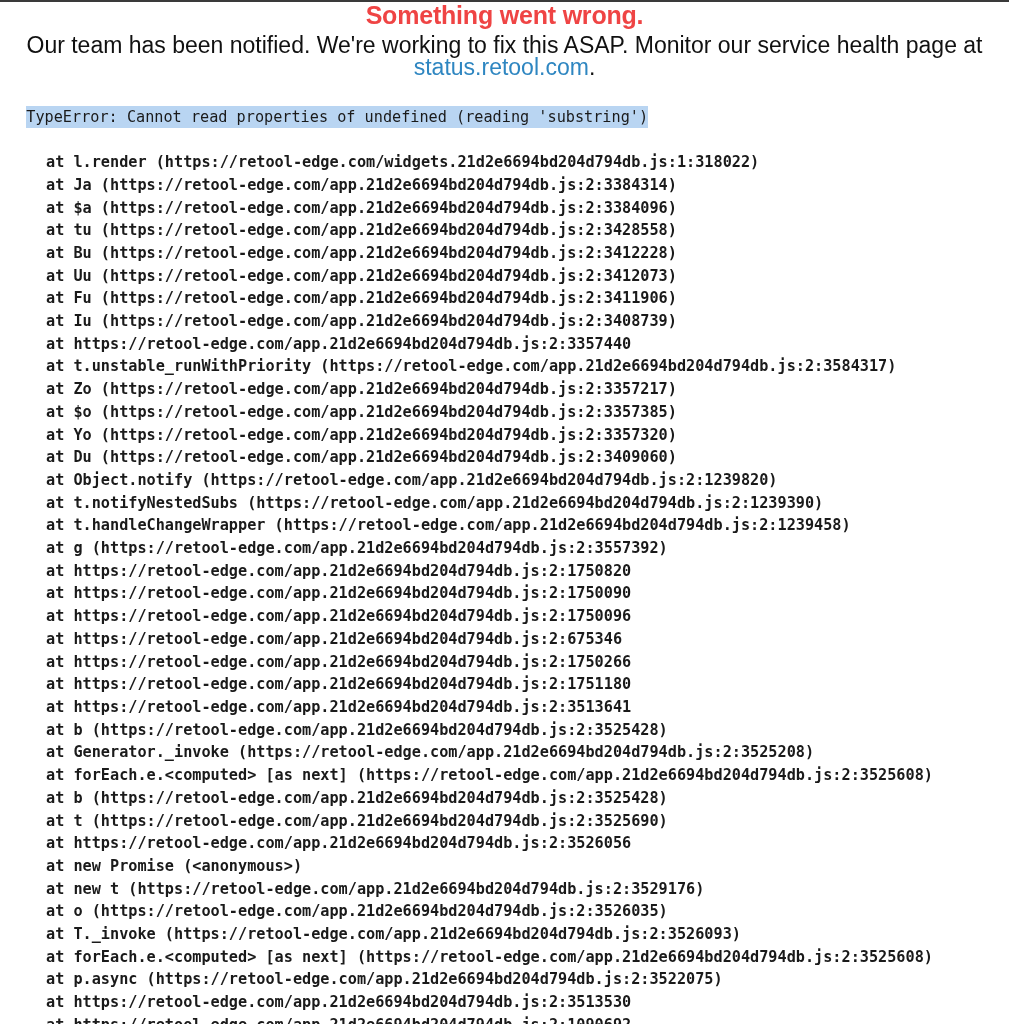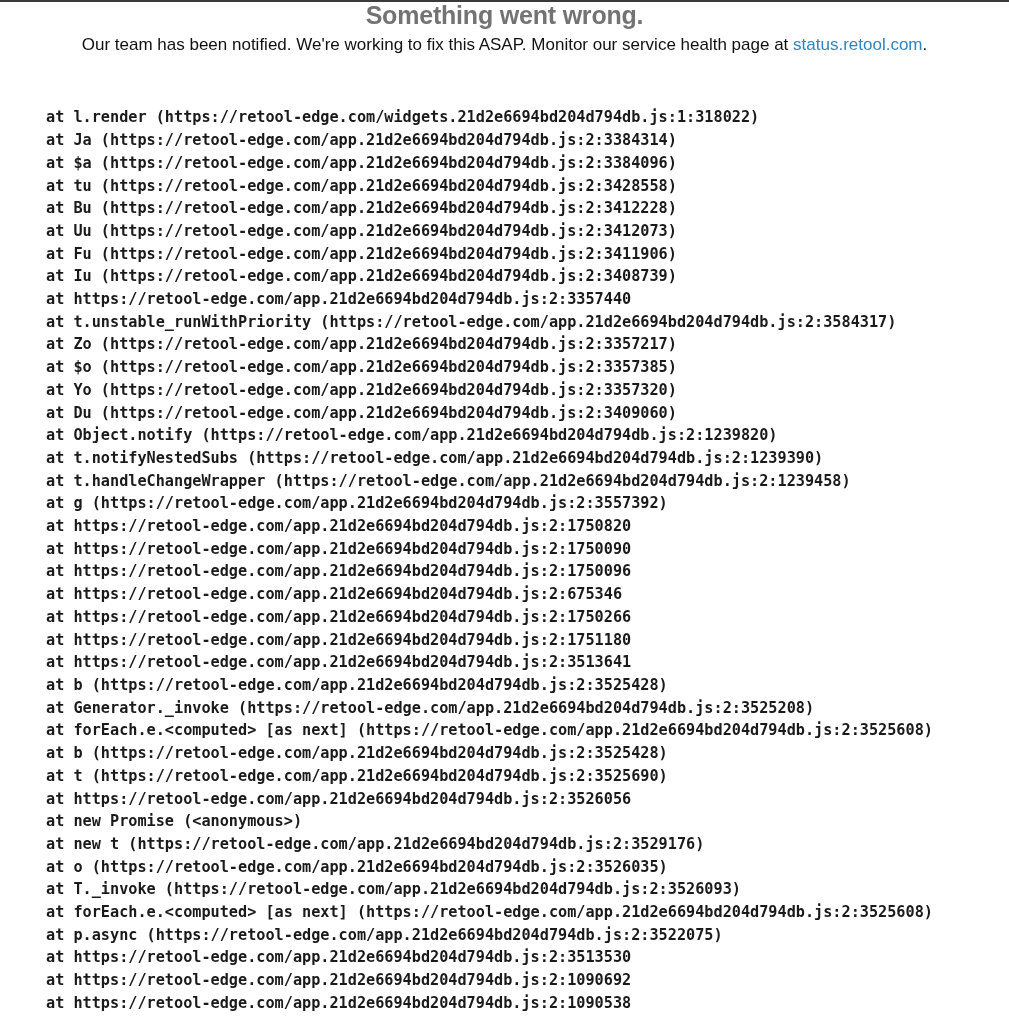--- a/index.html
+++ b/index.html
@@ -1,24 +1,25 @@
 <!DOCTYPE html>
 <html><head>
 <meta charset="utf-8">
 <style>
   html, body { margin: 0; padding: 0; background: #ffffff; }
   body { width: 1009px; height: 1024px; overflow: hidden; position: relative; border-top: 2px solid #3a3a3a; box-sizing: border-box; }
-  .title { font-family: "Liberation Sans", sans-serif; font-weight: 700; font-size: 25px; text-align: center; margin: 0; padding-top: 0; line-height: 26px; color: #737373; letter-spacing: -0.2px; }
-  .subtitle { font-family: "Liberation Sans", sans-serif; font-size: 17px; text-align: center; margin: 6px 0 0 0; line-height: 22px; color: #111; }
+  .title { font-family: "Liberation Sans", sans-serif; font-weight: 700; font-size: 25px; text-align: center; margin: 0; padding-top: 0; line-height: 26px; color: #ef4444; letter-spacing: -0.2px; }
+  .subtitle { font-family: "Liberation Sans", sans-serif; font-size: 23px; text-align: center; margin: 6px 0 0 0; line-height: 22px; color: #111; }
   .subtitle a { color: #2e86c1; text-decoration: none; }
   .stack { font-family: "DejaVu Sans Mono", monospace; font-size: 15.2px; line-height: 22.7px; color: #1a1a1a; margin: 5px 0 0 8px; white-space: pre; }
   .err { background: #b9d5f2; display: inline-block; }
   .frame { padding-left: 38px; display: block; font-weight: bold; }
 </style>
 </head>
 <body>
 
 <h1 class="title">Something went wrong.</h1>
 <p class="subtitle"><span>Our team has been notified. We're working to fix this ASAP. Monitor our service health page at </span><a>status.retool.com</a><span>.</span></p>
 
 <div class="stack">
+  <span class="err" style="display: inline-block;">TypeError: Cannot read properties of undefined (reading 'substring')</span>
   <div id="frames"><span class="frame">at l.render (https://retool-edge.com/widgets.21d2e6694bd204d794db.js:1:318022)</span><span class="frame">at Ja (https://retool-edge.com/app.21d2e6694bd204d794db.js:2:3384314)</span><span class="frame">at $a (https://retool-edge.com/app.21d2e6694bd204d794db.js:2:3384096)</span><span class="frame">at tu (https://retool-edge.com/app.21d2e6694bd204d794db.js:2:3428558)</span><span class="frame">at Bu (https://retool-edge.com/app.21d2e6694bd204d794db.js:2:3412228)</span><span class="frame">at Uu (https://retool-edge.com/app.21d2e6694bd204d794db.js:2:3412073)</span><span class="frame">at Fu (https://retool-edge.com/app.21d2e6694bd204d794db.js:2:3411906)</span><span class="frame">at Iu (https://retool-edge.com/app.21d2e6694bd204d794db.js:2:3408739)</span><span class="frame">at https://retool-edge.com/app.21d2e6694bd204d794db.js:2:3357440</span><span class="frame">at t.unstable_runWithPriority (https://retool-edge.com/app.21d2e6694bd204d794db.js:2:3584317)</span><span class="frame">at Zo (https://retool-edge.com/app.21d2e6694bd204d794db.js:2:3357217)</span><span class="frame">at $o (https://retool-edge.com/app.21d2e6694bd204d794db.js:2:3357385)</span><span class="frame">at Yo (https://retool-edge.com/app.21d2e6694bd204d794db.js:2:3357320)</span><span class="frame">at Du (https://retool-edge.com/app.21d2e6694bd204d794db.js:2:3409060)</span><span class="frame">at Object.notify (https://retool-edge.com/app.21d2e6694bd204d794db.js:2:1239820)</span><span class="frame">at t.notifyNestedSubs (https://retool-edge.com/app.21d2e6694bd204d794db.js:2:1239390)</span><span class="frame">at t.handleChangeWrapper (https://retool-edge.com/app.21d2e6694bd204d794db.js:2:1239458)</span><span class="frame">at g (https://retool-edge.com/app.21d2e6694bd204d794db.js:2:3557392)</span><span class="frame">at https://retool-edge.com/app.21d2e6694bd204d794db.js:2:1750820</span><span class="frame">at https://retool-edge.com/app.21d2e6694bd204d794db.js:2:1750090</span><span class="frame">at https://retool-edge.com/app.21d2e6694bd204d794db.js:2:1750096</span><span class="frame">at https://retool-edge.com/app.21d2e6694bd204d794db.js:2:675346</span><span class="frame">at https://retool-edge.com/app.21d2e6694bd204d794db.js:2:1750266</span><span class="frame">at https://retool-edge.com/app.21d2e6694bd204d794db.js:2:1751180</span><span class="frame">at https://retool-edge.com/app.21d2e6694bd204d794db.js:2:3513641</span><span class="frame">at b (https://retool-edge.com/app.21d2e6694bd204d794db.js:2:3525428)</span><span class="frame">at Generator._invoke (https://retool-edge.com/app.21d2e6694bd204d794db.js:2:3525208)</span><span class="frame">at forEach.e.&lt;computed&gt; [as next] (https://retool-edge.com/app.21d2e6694bd204d794db.js:2:3525608)</span><span class="frame">at b (https://retool-edge.com/app.21d2e6694bd204d794db.js:2:3525428)</span><span class="frame">at t (https://retool-edge.com/app.21d2e6694bd204d794db.js:2:3525690)</span><span class="frame">at https://retool-edge.com/app.21d2e6694bd204d794db.js:2:3526056</span><span class="frame">at new Promise (&lt;anonymous&gt;)</span><span class="frame">at new t (https://retool-edge.com/app.21d2e6694bd204d794db.js:2:3529176)</span><span class="frame">at o (https://retool-edge.com/app.21d2e6694bd204d794db.js:2:3526035)</span><span class="frame">at T._invoke (https://retool-edge.com/app.21d2e6694bd204d794db.js:2:3526093)</span><span class="frame">at forEach.e.&lt;computed&gt; [as next] (https://retool-edge.com/app.21d2e6694bd204d794db.js:2:3525608)</span><span class="frame">at p.async (https://retool-edge.com/app.21d2e6694bd204d794db.js:2:3522075)</span><span class="frame">at https://retool-edge.com/app.21d2e6694bd204d794db.js:2:3513530</span><span class="frame">at https://retool-edge.com/app.21d2e6694bd204d794db.js:2:1090692</span><span class="frame">at https://retool-edge.com/app.21d2e6694bd204d794db.js:2:1090538</span></div>
 </div>
 
 </body></html>

